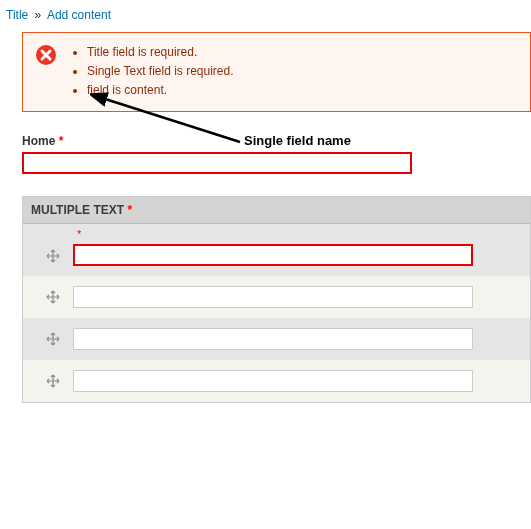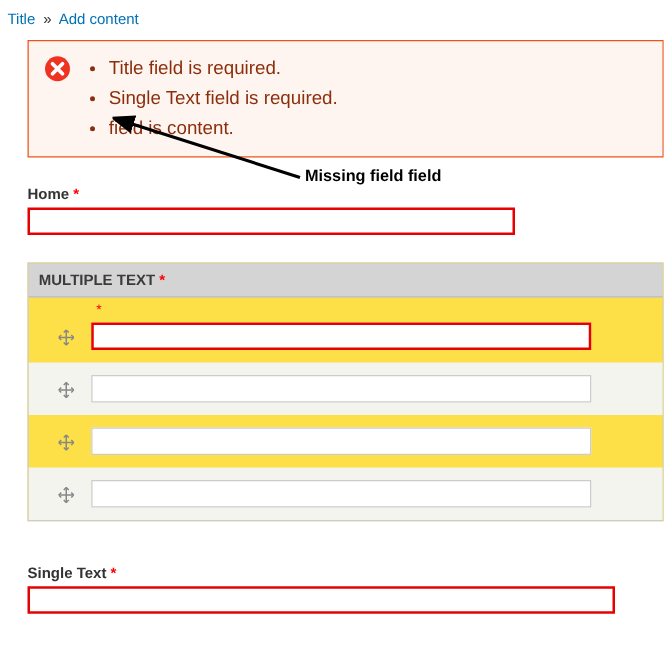--- a/index.html
+++ b/index.html
@@ -10,37 +10,37 @@
   .main { padding: 0 0 0 22px; }
   .messages-error {
     border: 1px solid #ed541d;
     background: #fef5f1;
     padding: 10px 12px 10px 12px;
     margin-bottom: 14px;
     position: relative;
   }
   .msg-inner { display: flex; align-items: flex-start; }
   .error-icon { flex-shrink: 0; margin-right: 12px; margin-top: 1px; }
-  .messages-error ul { list-style: disc; margin-left: 18px; color: #8c2e0b; font-size: 15px; line-height: 1.6; }
+  .messages-error ul { list-style: disc; margin-left: 18px; color: #8c2e0b; font-size: 12px; line-height: 1.6; }
   .messages-error li { color: #8c2e0b; }
   .arrow-svg { position: absolute; left: 90px; top: 60px; pointer-events: none; }
   .annotation {
     position: absolute; left: 244px; top: 101px;
     font-weight: bold; font-size: 13px; color: #000;
     font-family: Arial, sans-serif;
   }
   .form-item { margin: 10px 0 22px 0; }
   .form-label { font-weight: bold; font-size: 12px; color: #333; margin-bottom: 4px; display: block; }
   .req { color: #f00; }
   input.text {
     width: 390px; height: 22px; border: 1px solid #ccc;
     padding: 2px 4px; font-size: 12px; background: #fff;
   }
   input.text.error { border: 2px solid #e60000; }
-  .multi-wrap { border: 1px solid #ccc; background: #fde047; margin-top: 20px; }
+  .multi-wrap { border: 1px solid #ccc; background: #e5e5e5; margin-top: 20px; }
   .multi-header {
     background: #d4d4d4;
     border-bottom: 1px solid #bbb;
     padding: 6px 8px;
     font-weight: bold;
     text-transform: uppercase;
     font-size: 12px;
     color: #3b3b3b;
   }
   .multi-row {
@@ -83,21 +83,21 @@
   </div>
 
   <svg class="arrow-svg" width="170" height="70">
     <defs>
       <marker id="ah" markerWidth="10" markerHeight="10" refX="2" refY="3" orient="auto">
         <path d="M0,0 L0,6 L8,3 z" fill="#000"></path>
       </marker>
     </defs>
     <line x1="150" y1="50" x2="12" y2="6" stroke="#000" stroke-width="2.5" marker-end="url(#ah)"></line>
   </svg>
-  <div class="annotation">Missing field field</div>
+  <div class="annotation">Single field name</div>
 
   <div class="form-item" style="margin-top:22px;">
     <label class="form-label">
       <span>Home</span>
       <span class="req">*</span>
     </label>
     <input type="text" class="text error" value="" style="">
   </div>
 
   <div class="multi-wrap">
@@ -165,21 +165,14 @@
               </g>
             </svg>
         </span>
       </div>
       <div class="input-cell">
         <input type="text" class="text" value="" style="">
       </div>
     </div>
   </div>
 
-  <div class="form-item single-text-section">
-    <label class="form-label">
-      <span>Single Text</span>
-      <span class="req">*</span>
-    </label>
-    <input type="text" class="text error" style="width: 470px;" value="">
-  </div>
 
 </div>
 
 </body></html>

